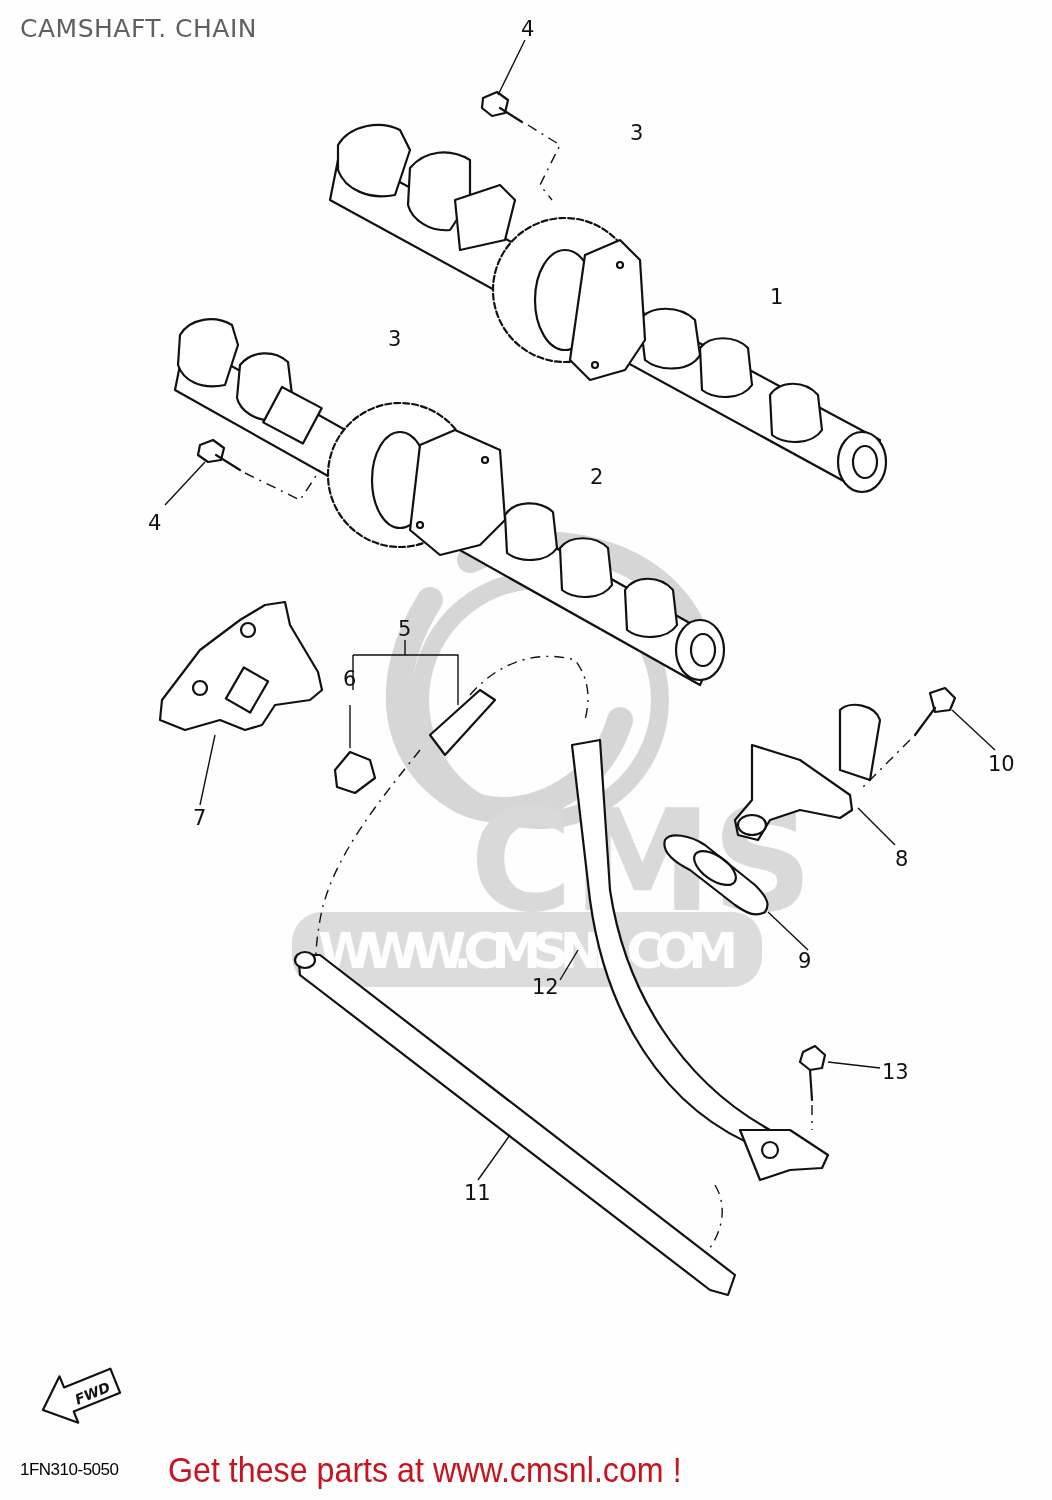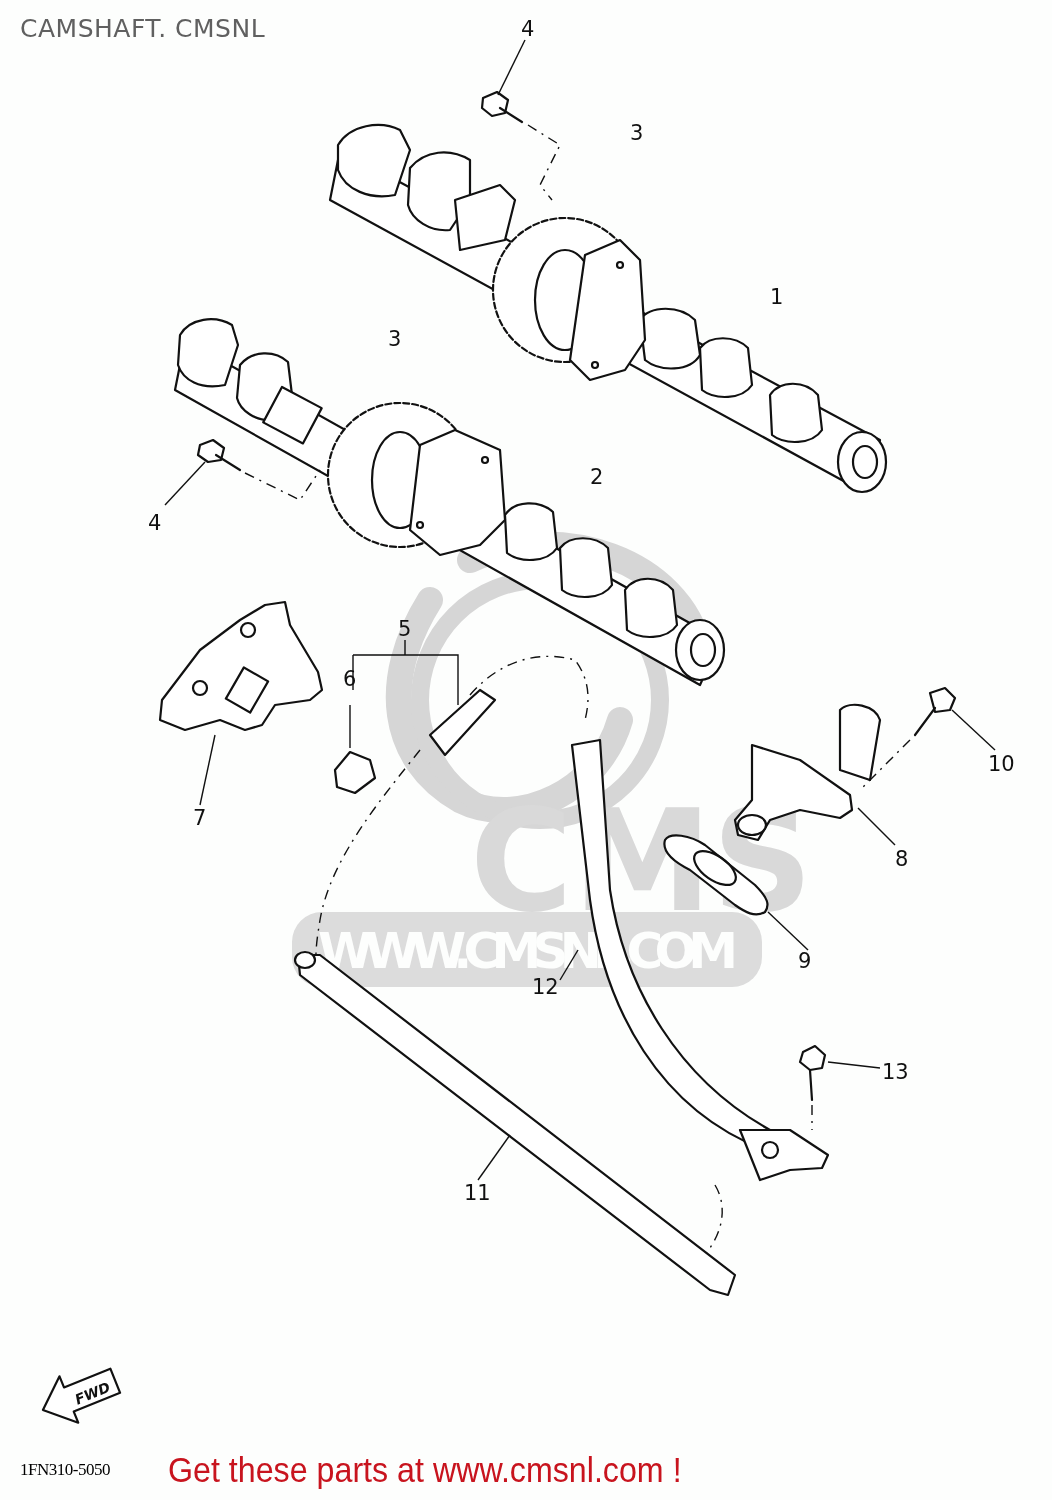--- a/index.html
+++ b/index.html
@@ -2,37 +2,37 @@
 <html><head>
 <meta charset="utf-8">
 <style>
   html, body { margin:0; padding:0; background:#fdfefd; }
   body { width:1052px; height:1500px; position:relative; overflow:hidden;
          font-family:"DejaVu Sans", sans-serif; }
   .title { position:absolute; left:20px; top:14px; font-size:25px; color:#606060;
            letter-spacing:0.5px; font-family:"DejaVu Sans", sans-serif; }
   .diagram { position:absolute; left:0; top:0; width:1052px; height:1500px; }
   .ref-code { position:absolute; left:20px; top:1460px; font-size:17px; color:#000;
-              font-family:Liberation Serif, serif; letter-spacing:-0.5px; }
+              font-family:Liberation Sans, sans-serif; letter-spacing:-0.5px; }
   .promo { position:absolute; left:168px; top:1450px; font-size:35px; color:#c8141e;
            font-family:"Liberation Sans", sans-serif; transform:scaleX(0.92); transform-origin:left top;
            white-space:nowrap; }
   .lbl { font-family:"DejaVu Sans", sans-serif; font-size:21px; fill:#111; }
   .ink { fill:none; stroke:#111; stroke-width:2.2; stroke-linejoin:round; stroke-linecap:round; }
   .inkw { fill:#fff; stroke:#111; stroke-width:2.2; stroke-linejoin:round; stroke-linecap:round; }
   .thin { fill:none; stroke:#111; stroke-width:1.4; }
   .dash { fill:none; stroke:#111; stroke-width:1.4; stroke-dasharray:10 6 2 6; }
   .wm { fill:none; stroke:#d6d6d6; stroke-width:26; stroke-linecap:round; }
   .wmfill { fill:#dcdcdc; }
   .wmtext { font-family:"DejaVu Sans", sans-serif; font-weight:bold; font-size:50px; fill:#fdfefd; }
 </style>
 </head>
 <body>
 
-<div class="title">CAMSHAFT. CMSNL</div>
+<div class="title">CAMSHAFT. CHAIN</div>
 
 <svg class="diagram" viewBox="0 0 1052 1500" xmlns="http://www.w3.org/2000/svg">
 
   <g>
     <path class="wm" d="M430,600 C380,680 390,760 460,800 C520,830 600,790 620,720"></path>
     <path class="wm" d="M470,560 C560,520 680,560 700,650"></path>
     <circle class="wm" cx="540" cy="700" r="120" style="stroke-width:18"></circle>
     <text x="470" y="910" style="font-family:'DejaVu Sans',sans-serif;font-weight:bold;font-size:140px;fill:#d9d9d9">CMS</text>
     <rect class="wmfill" x="292" y="912" width="470" height="75" rx="30"></rect>
     <text class="wmtext" x="318" y="968" textLength="420">WWW.CMSNL.COM</text>

